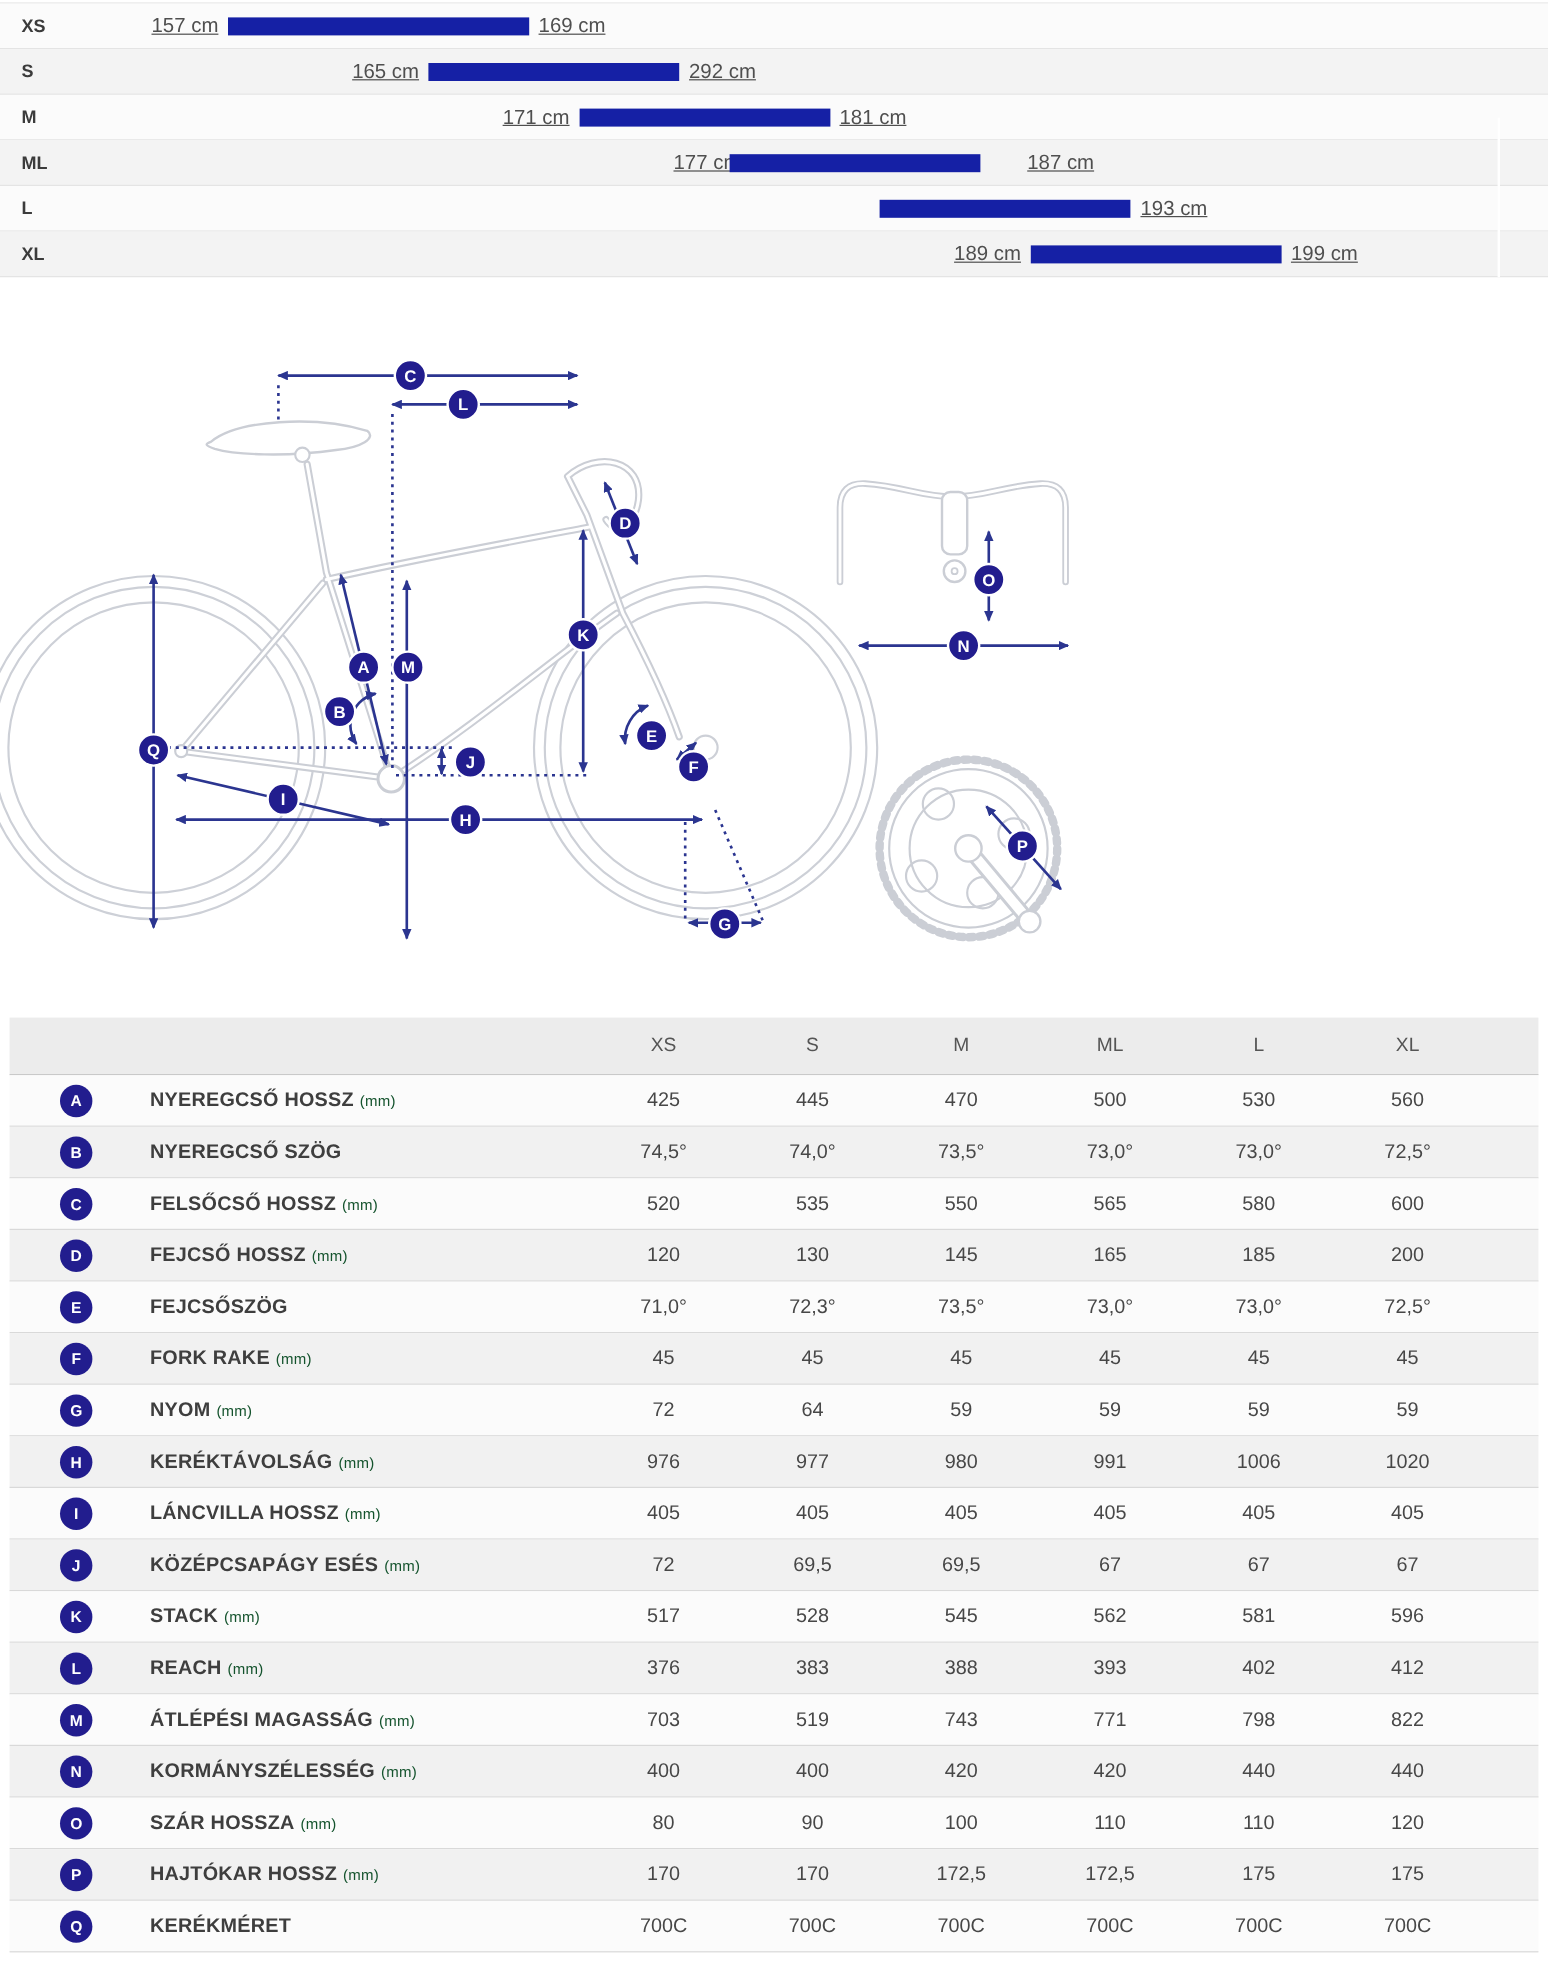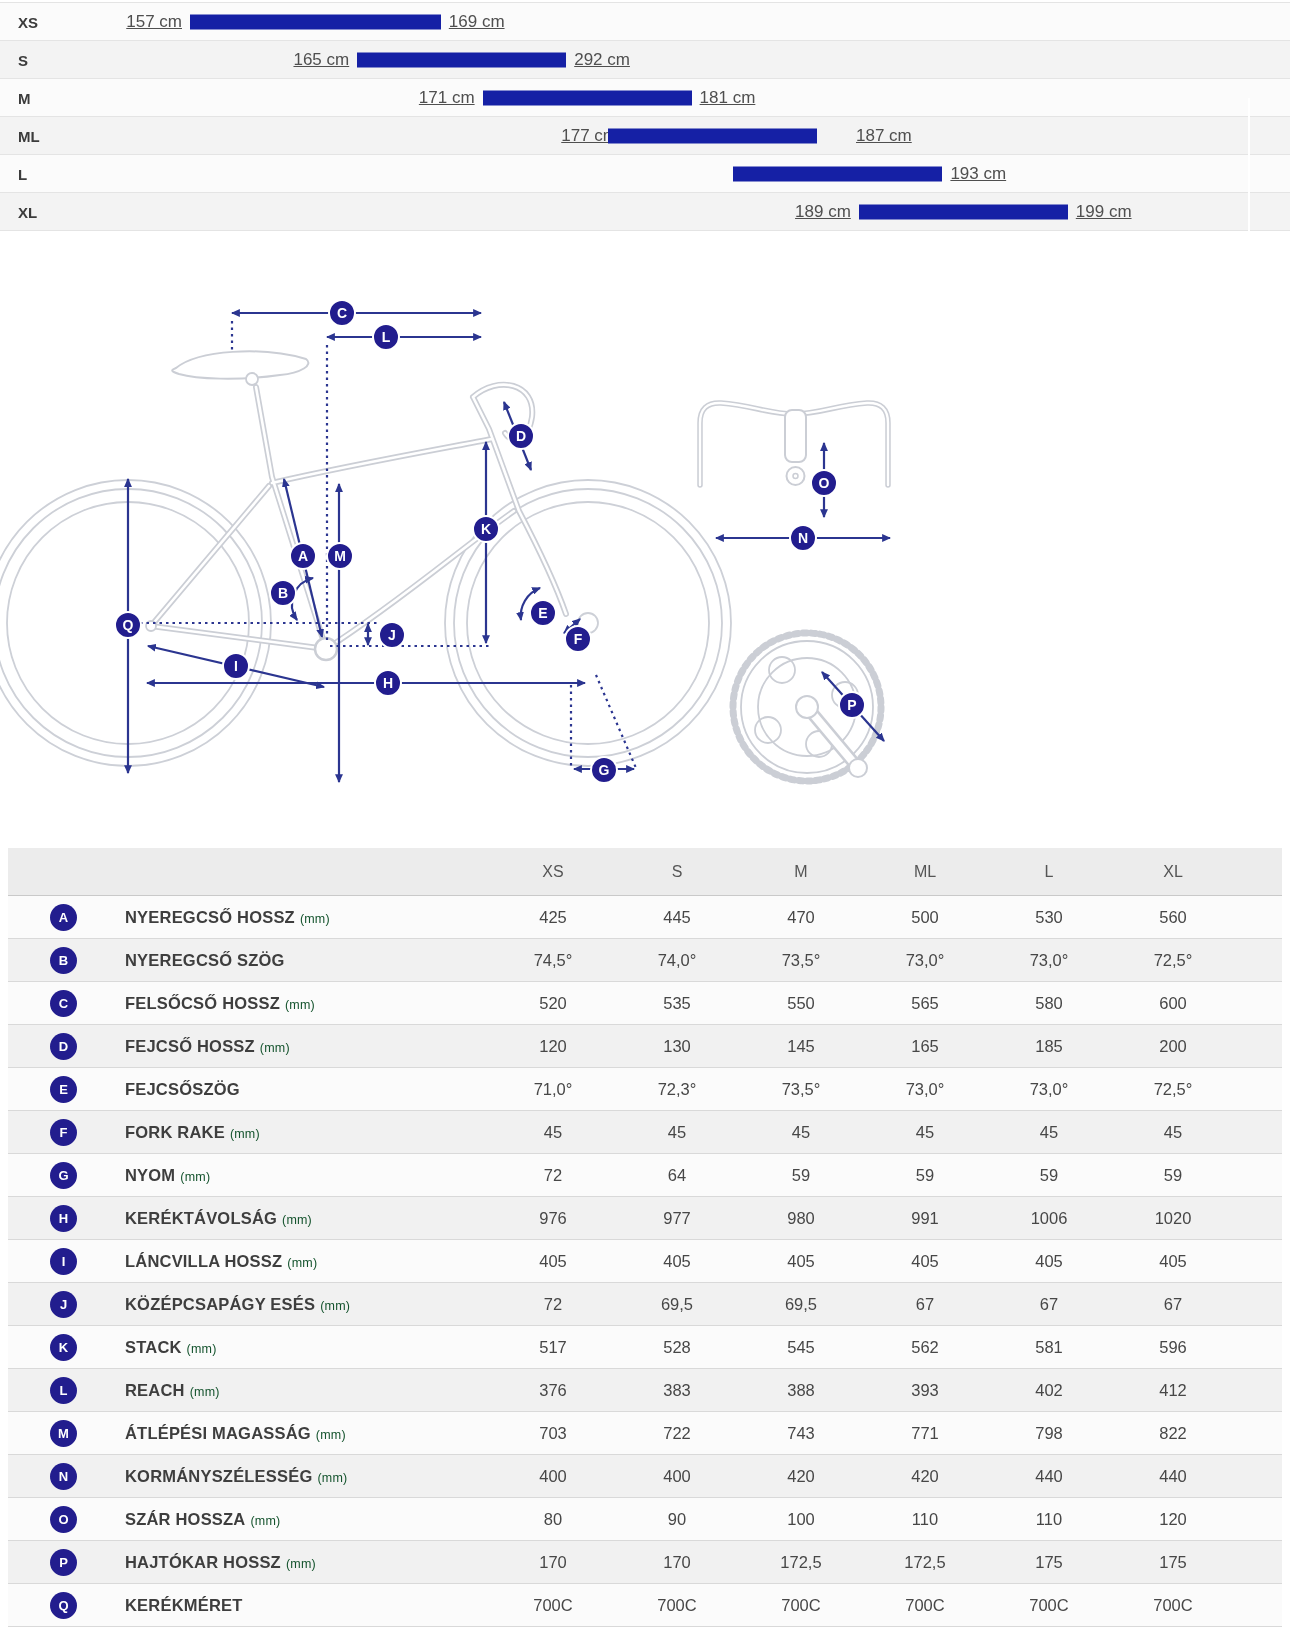--- a/index.html
+++ b/index.html
@@ -402,21 +402,21 @@
       <div class="cell-val">402</div>
       <div class="cell-val">412</div>
       <div></div>
     </div>
     <div class="geo-row odd">
       <div class="row-head">
         <span class="letter-badge">M</span>
         <span class="row-label">ÁTLÉPÉSI MAGASSÁG<span class="row-unit">(mm)</span></span>
       </div>
       <div class="cell-val">703</div>
-      <div class="cell-val">722</div>
+      <div class="cell-val">519</div>
       <div class="cell-val">743</div>
       <div class="cell-val">771</div>
       <div class="cell-val">798</div>
       <div class="cell-val">822</div>
       <div></div>
     </div>
     <div class="geo-row even">
       <div class="row-head">
         <span class="letter-badge">N</span>
         <span class="row-label">KORMÁNYSZÉLESSÉG<span class="row-unit">(mm)</span></span>

